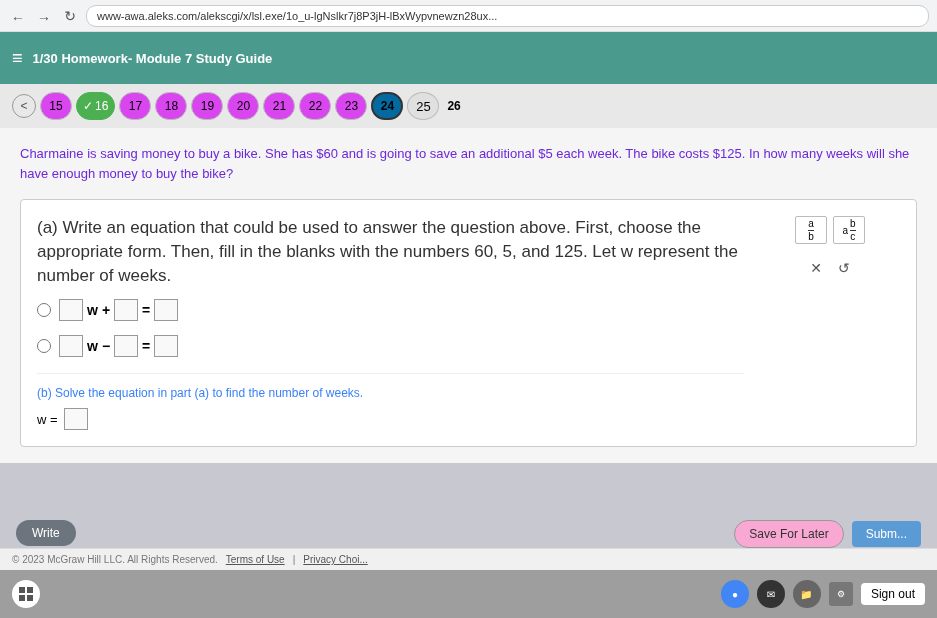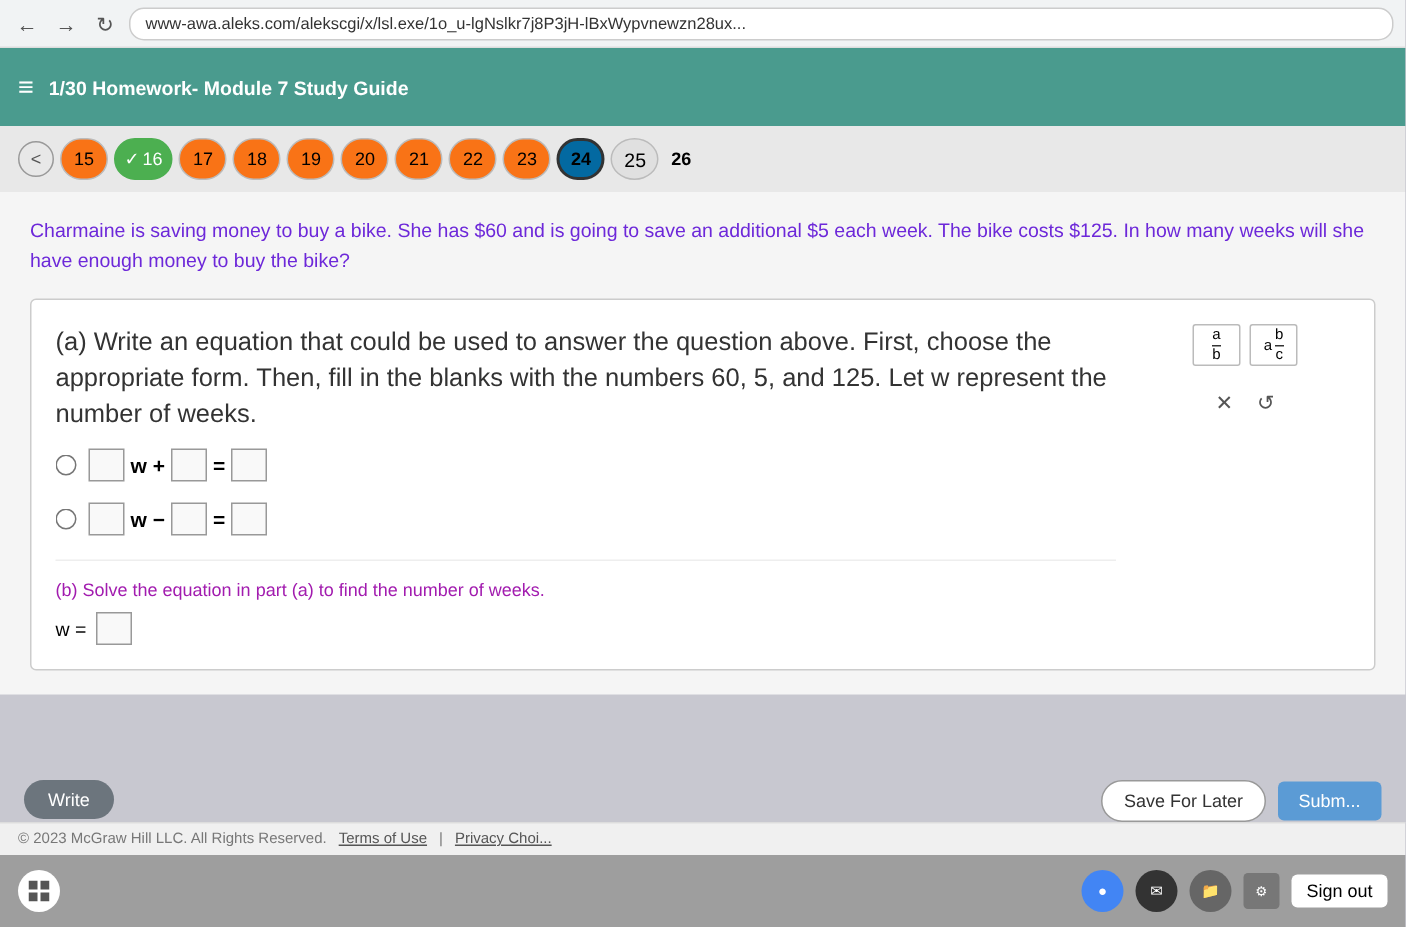--- a/index.html
+++ b/index.html
@@ -86,21 +86,21 @@
       width: 24px; height: 24px;
       cursor: pointer;
       font-size: 12px;
       display: flex; align-items: center; justify-content: center;
       color: #555;
     }
     .q-num-btn {
       min-width: 32px; height: 28px;
       border: 1px solid #bbb;
       border-radius: 14px;
-      background: #f97316;
+      background: #d946ef;
       font-size: 12px;
       cursor: pointer;
       display: flex; align-items: center; justify-content: center;
       padding: 0 6px;
     }
     .q-num-btn.active {
       background: #0369a1;
       border: 2px solid #333;
       font-weight: bold;
     }
@@ -187,21 +187,21 @@
       font-weight: bold;
     }
 
     .part-b {
       margin-top: 16px;
       padding-top: 12px;
       border-top: 1px solid #eee;
     }
     .part-b-label {
       font-size: 12px;
-      color: #a21caf;
+      color: #3b82f6;
       margin-bottom: 8px;
     }
     .w-equals {
       display: flex;
       align-items: center;
       gap: 6px;
       font-size: 13px;
     }
 
     
@@ -247,21 +247,21 @@
       border: none;
       border-radius: 16px;
       padding: 6px 16px;
       font-size: 12px;
       cursor: pointer;
       position: absolute;
       bottom: 72px;
       left: 16px;
     }
     .save-later-btn {
-      background: #ffffff;
+      background: #f9a8d4;
       color: #333;
       border: 1px solid #999;
       border-radius: 16px;
       padding: 6px 14px;
       font-size: 12px;
       cursor: pointer;
     }
     .submit-btn {
       background: #5b9bd5;
       color: white;

